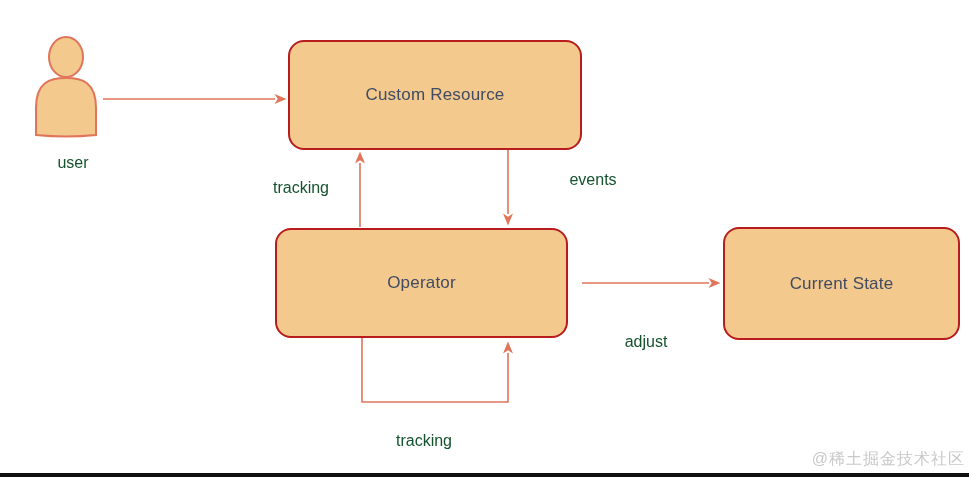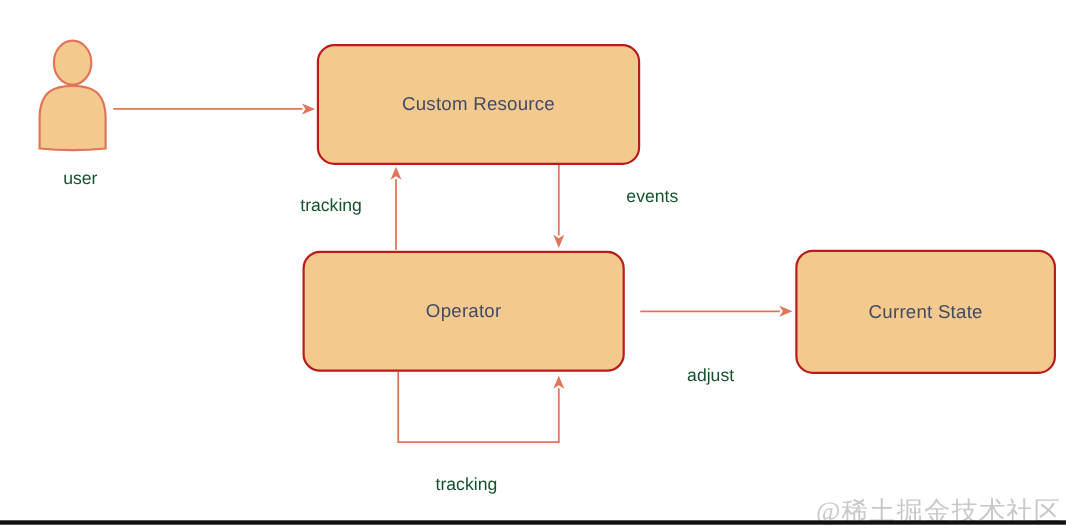--- a/index.html
+++ b/index.html
@@ -46,25 +46,24 @@
   .label-user      { left: 73px;  top: 163px; }
   .label-tracking  { left: 301px; top: 188px; }
   .label-events    { left: 593px; top: 180px; }
   .label-adjust    { left: 646px; top: 327px; margin-top: 15px; }
   .label-reconcile { left: 424px; top: 441px; }
   .watermark {
     position: absolute;
     right: 4px;
     top: 449px;
     color: #c8c8c8;
-    font-size: 24px;
+    font-size: 16px;
     letter-spacing: 1px;
     z-index: 5;
     white-space: nowrap;
-    font-family: Liberation Serif, serif;
   }
   .bottom-line {
     position: absolute;
     left: 0;
     top: 473px;
     width: 969px;
     height: 4px;
     background: #101010;
     z-index: 5;
   }

